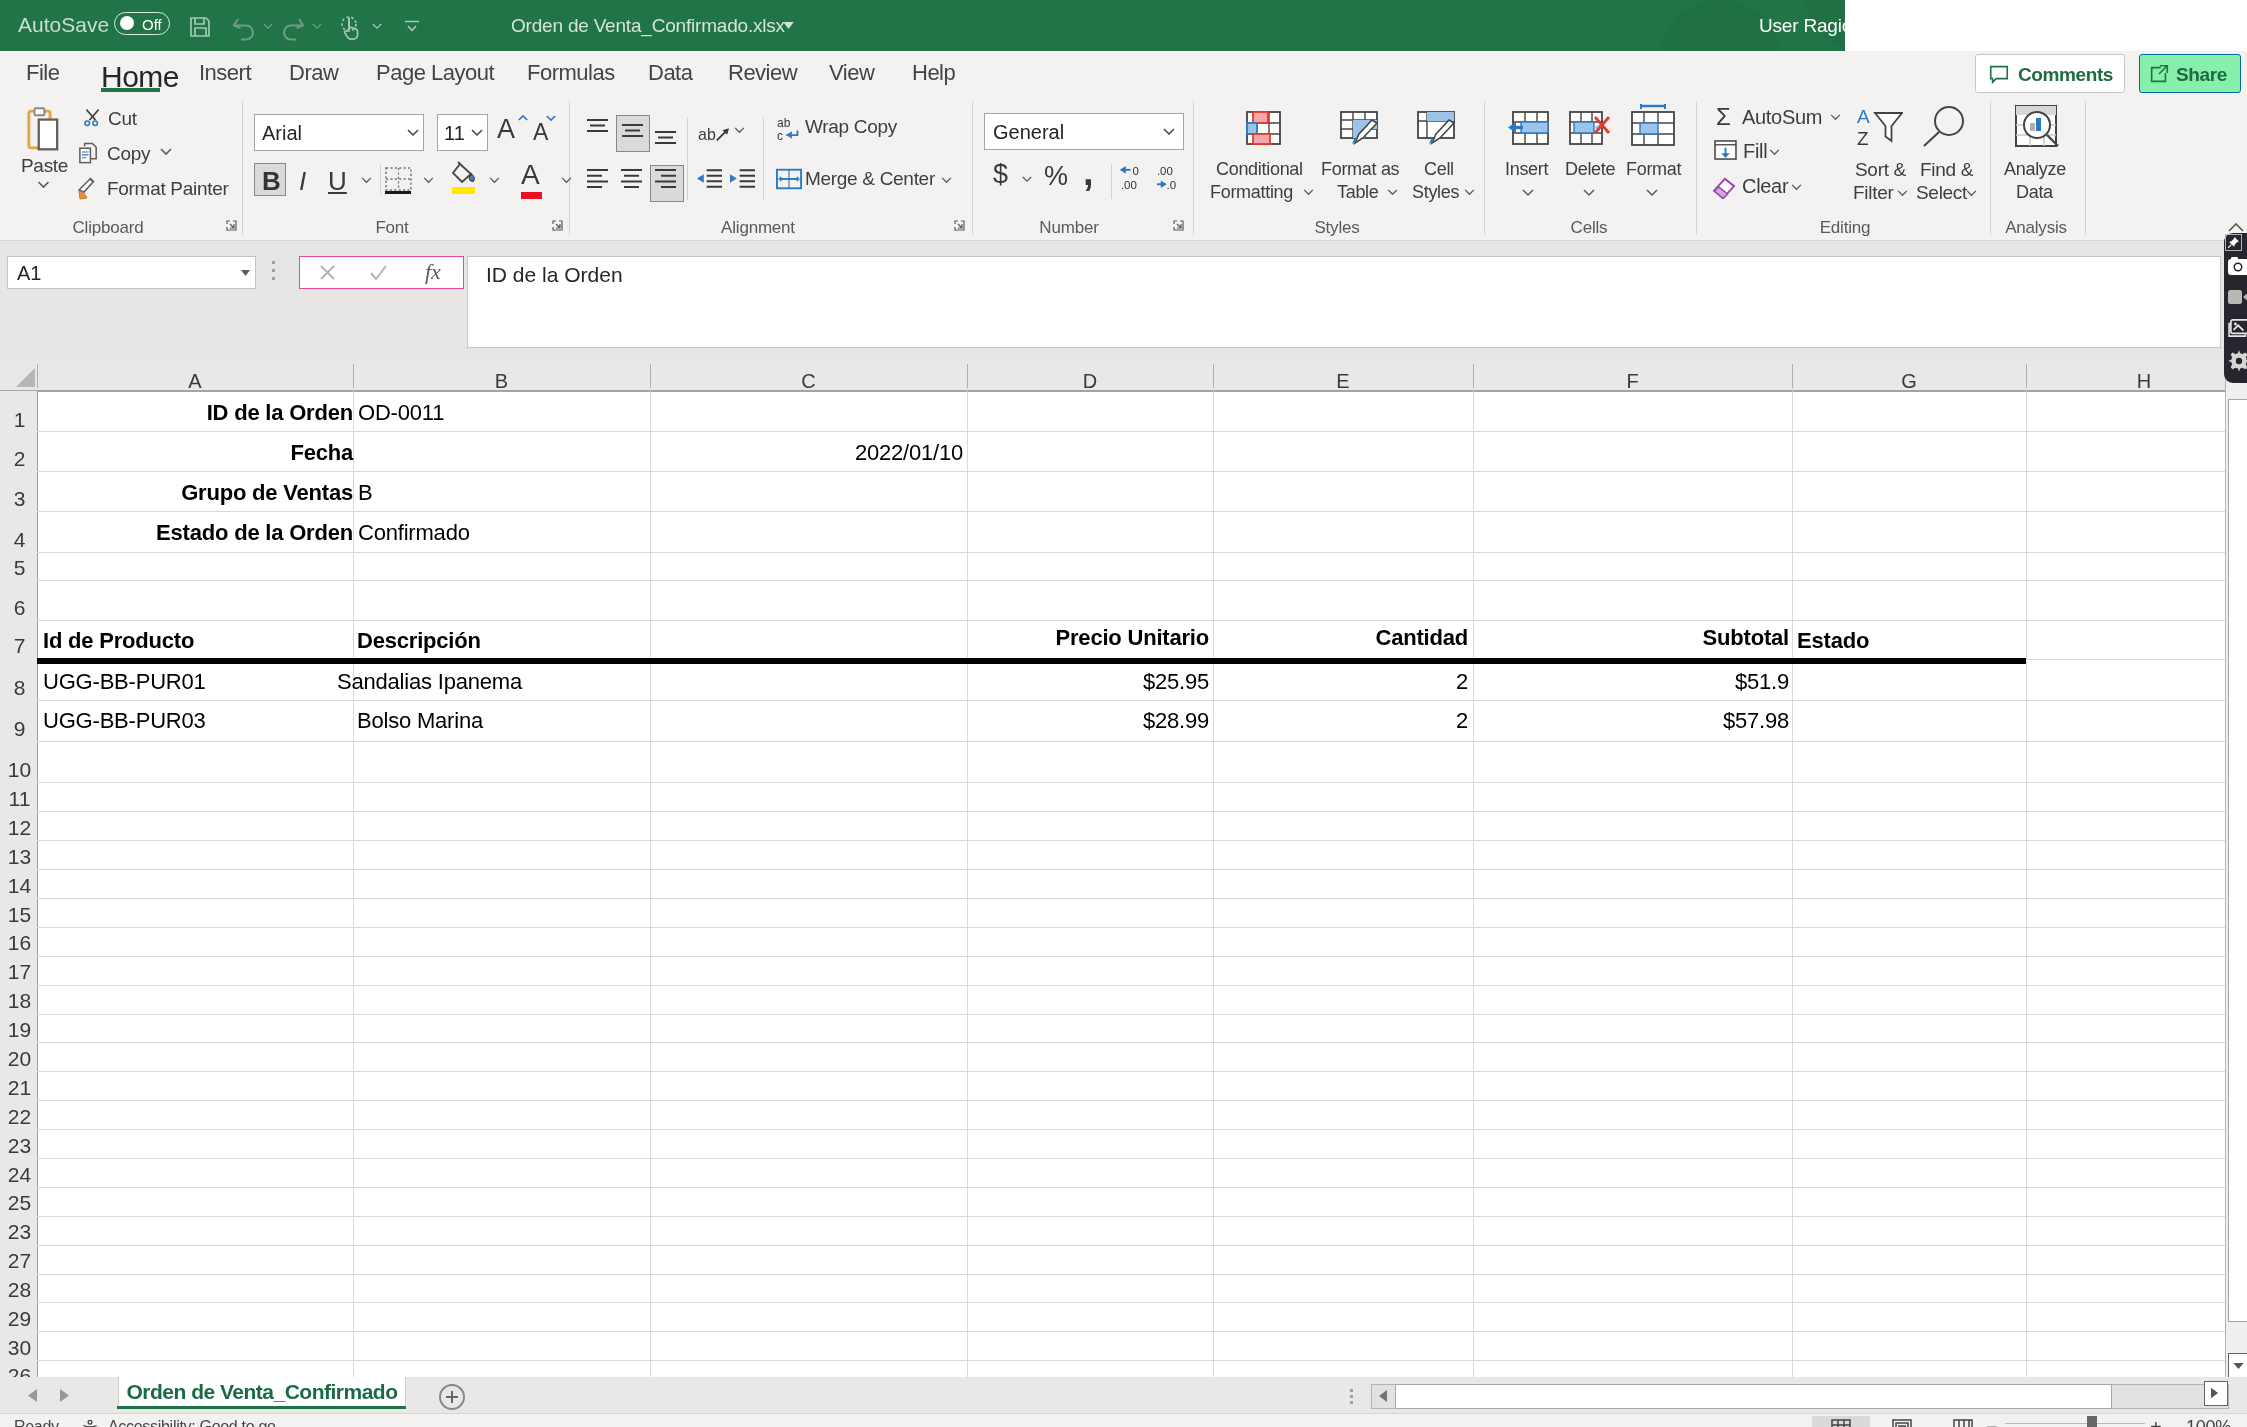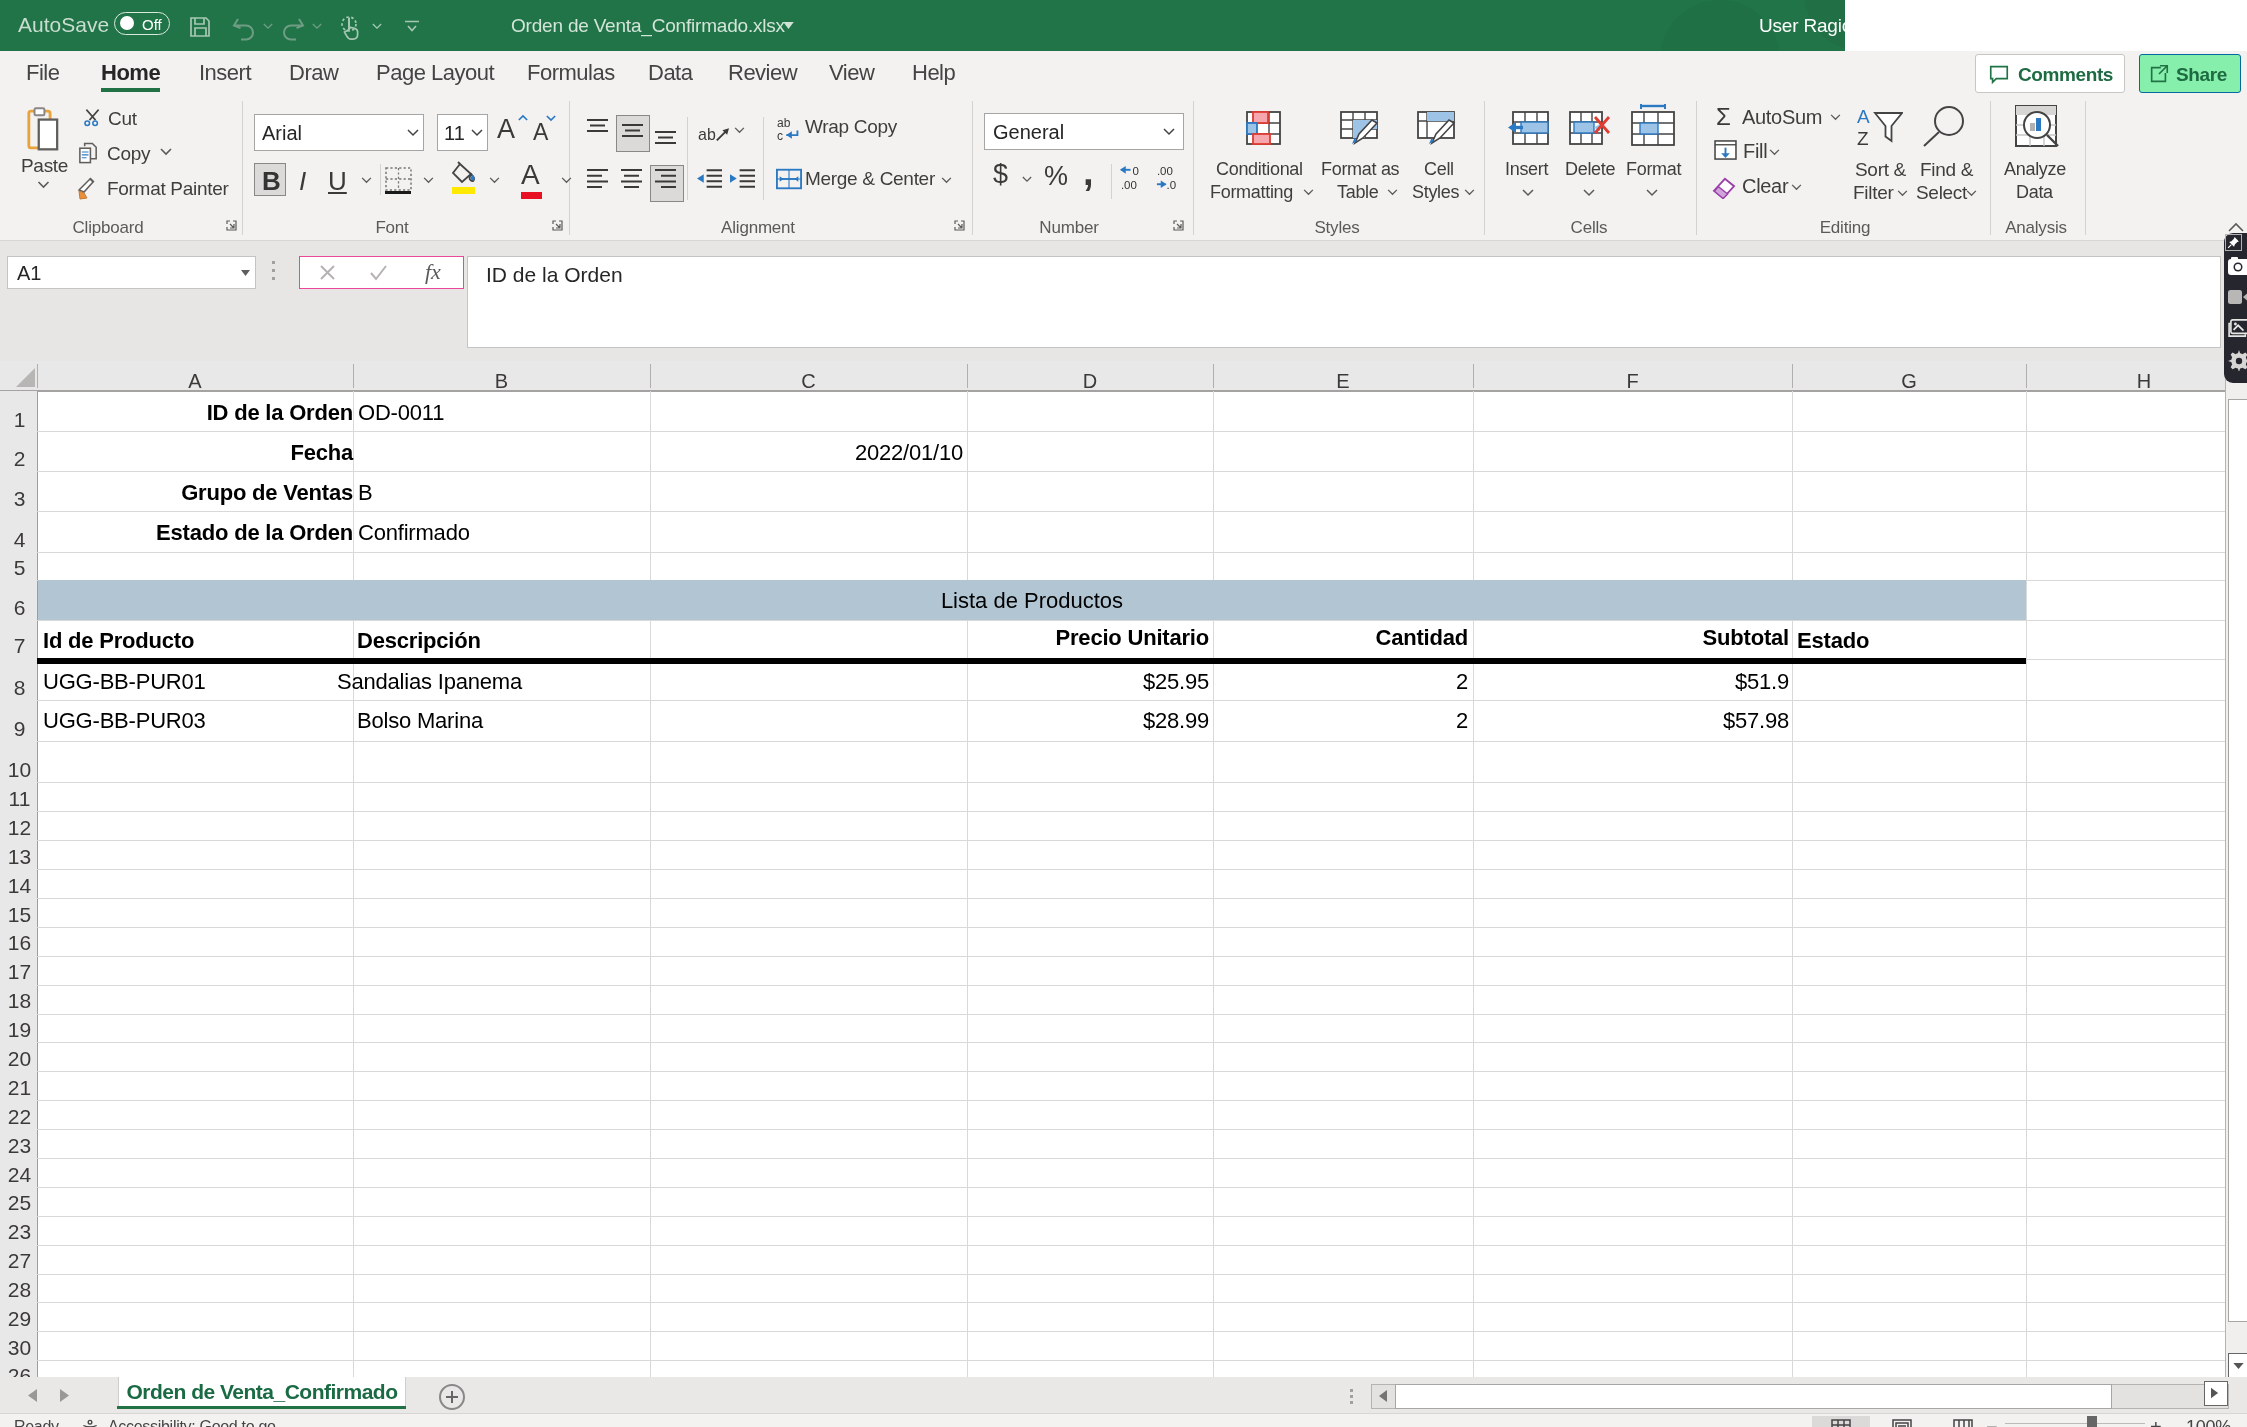--- a/index.html
+++ b/index.html
@@ -86,21 +86,21 @@
   <svg class="ab" style="left:2145px;top:14px" width="24" height="24" viewBox="0 0 24 24" fill="none" stroke="#fff" stroke-width="1.6">
       <rect x="1.5" y="5.5" width="17" height="17" rx="2"></rect>
       <path d="M6 5.2V3.5a2 2 0 0 1 2-2h12a2 2 0 0 1 2 2v12a2 2 0 0 1-2 2h-1.7"></path>
     </svg>
   <svg class="ab" style="left:2215px;top:14px" width="24" height="24" viewBox="0 0 24 24" fill="none" stroke="#fff" stroke-width="1.6">
       <path d="M2 2l20 20M22 2 2 22"></path>
     </svg>
 </div>
 <div class="ab" id="menurow">
   <div class="tx" style="left:26px;top:11px;font-size:22px;color:#444;letter-spacing:-0.5px">File</div>
-  <div class="tx" style="left:101px;top:11px;font-size:22px;color:#262626;font-weight:bold;letter-spacing:-0.5px">Home</div>
+  <div class="tx" style="left:101px;top:11px;font-size:30px;color:#262626;font-weight:normal;letter-spacing:-0.5px">Home</div>
   <div class="ab" style="left:101px;top:37px;width:59px;height:4px;background:#217346"></div>
   <div class="tx" style="left:199px;top:11px;font-size:22px;color:#444;letter-spacing:-0.5px">Insert</div>
   <div class="tx" style="left:289px;top:11px;font-size:22px;color:#444;letter-spacing:-0.5px">Draw</div>
   <div class="tx" style="left:376px;top:11px;font-size:22px;color:#444;letter-spacing:-0.5px">Page Layout</div>
   <div class="tx" style="left:527px;top:11px;font-size:22px;color:#444;letter-spacing:-0.5px">Formulas</div>
   <div class="tx" style="left:648px;top:11px;font-size:22px;color:#444;letter-spacing:-0.5px">Data</div>
   <div class="tx" style="left:728px;top:11px;font-size:22px;color:#444;letter-spacing:-0.5px">Review</div>
   <div class="tx" style="left:829px;top:11px;font-size:22px;color:#444;letter-spacing:-0.5px">View</div>
   <div class="tx" style="left:912px;top:11px;font-size:22px;color:#444;letter-spacing:-0.5px">Help</div>
   <div class="ab" style="left:1975px;top:3px;width:148px;height:37px;border:1px solid #c8c6c4;border-radius:3px;background:#fff">
@@ -548,23 +548,20 @@
   <div class="rn" style="top:745px">22</div>
   <div class="rn" style="top:774px">23</div>
   <div class="rn" style="top:803px">24</div>
   <div class="rn" style="top:831px">25</div>
   <div class="rn" style="top:860px">23</div>
   <div class="rn" style="top:889px">27</div>
   <div class="rn" style="top:918px">28</div>
   <div class="rn" style="top:947px">29</div>
   <div class="rn" style="top:976px">30</div>
   <div class="rn" style="top:1004px">26</div>
-  <div class="ab" style="left:38px;top:219px;width:1988px;height:40px;background:#b1c5d3">
-    <div class="tx" style="left:0;top:10px;width:1988px;text-align:center;font-size:22px;color:#000">Lista de Productos</div>
-  </div>
   <div class="ab" style="left:37px;top:297px;width:1989px;height:6px;background:#000"></div>
   <div class="gh" style="left:2026px;top:298px;width:199px"></div>
   <div class="celltx" style="left:49px;top:41px;width:304px;text-align:right;font-weight:bold;font-size:22px">ID de la Orden</div>
   <div class="celltx" style="left:358px;top:41px;font-size:22px">OD-0011</div>
   <div class="celltx" style="left:49px;top:81px;width:304px;text-align:right;font-weight:bold;font-size:22px">Fecha</div>
   <div class="celltx" style="left:763px;top:81px;width:200px;text-align:right;font-size:22px">2022/01/10</div>
   <div class="celltx" style="left:49px;top:121px;width:304px;text-align:right;font-weight:bold;font-size:22px">Grupo de Ventas</div>
   <div class="celltx" style="left:358px;top:121px;font-size:22px">B</div>
   <div class="celltx" style="left:49px;top:161px;width:304px;text-align:right;font-weight:bold;font-size:22px">Estado de la Orden</div>
   <div class="celltx" style="left:358px;top:161px;font-size:22px">Confirmado</div>

